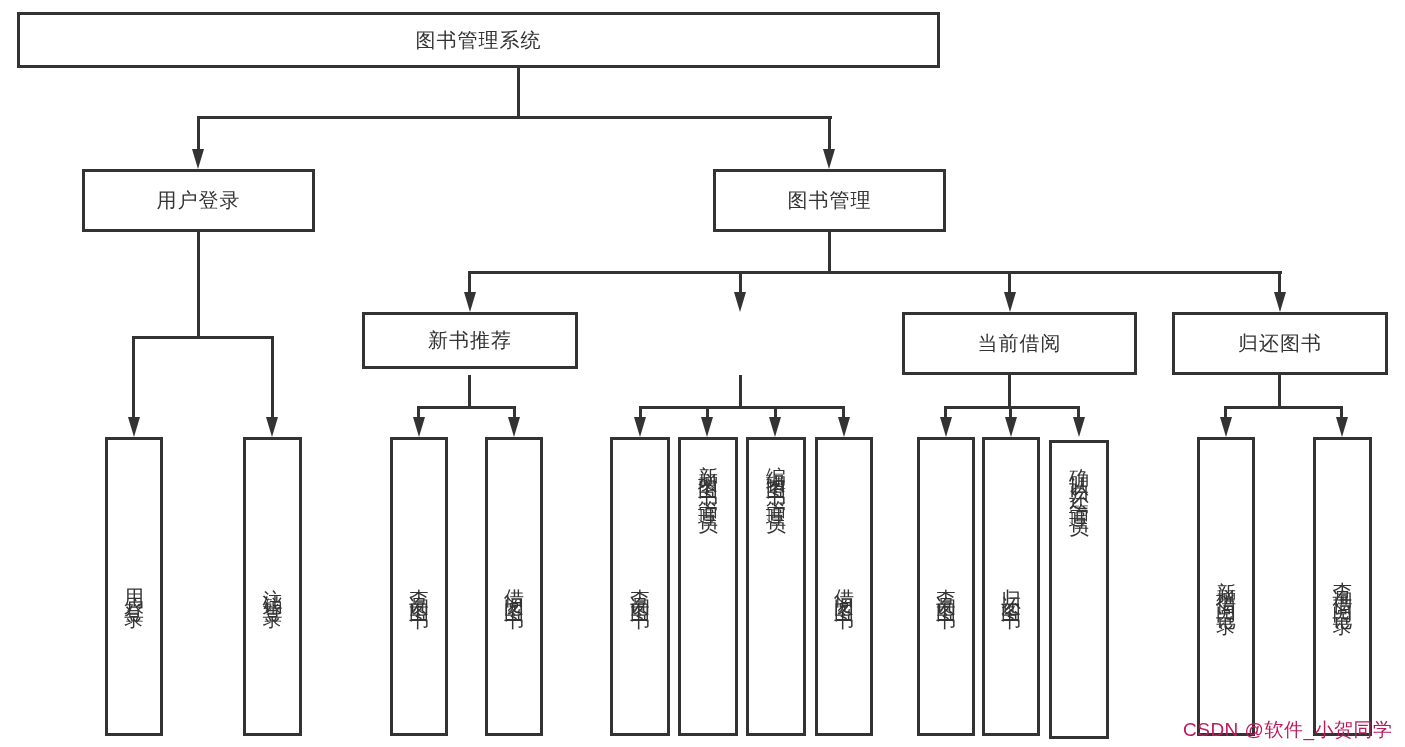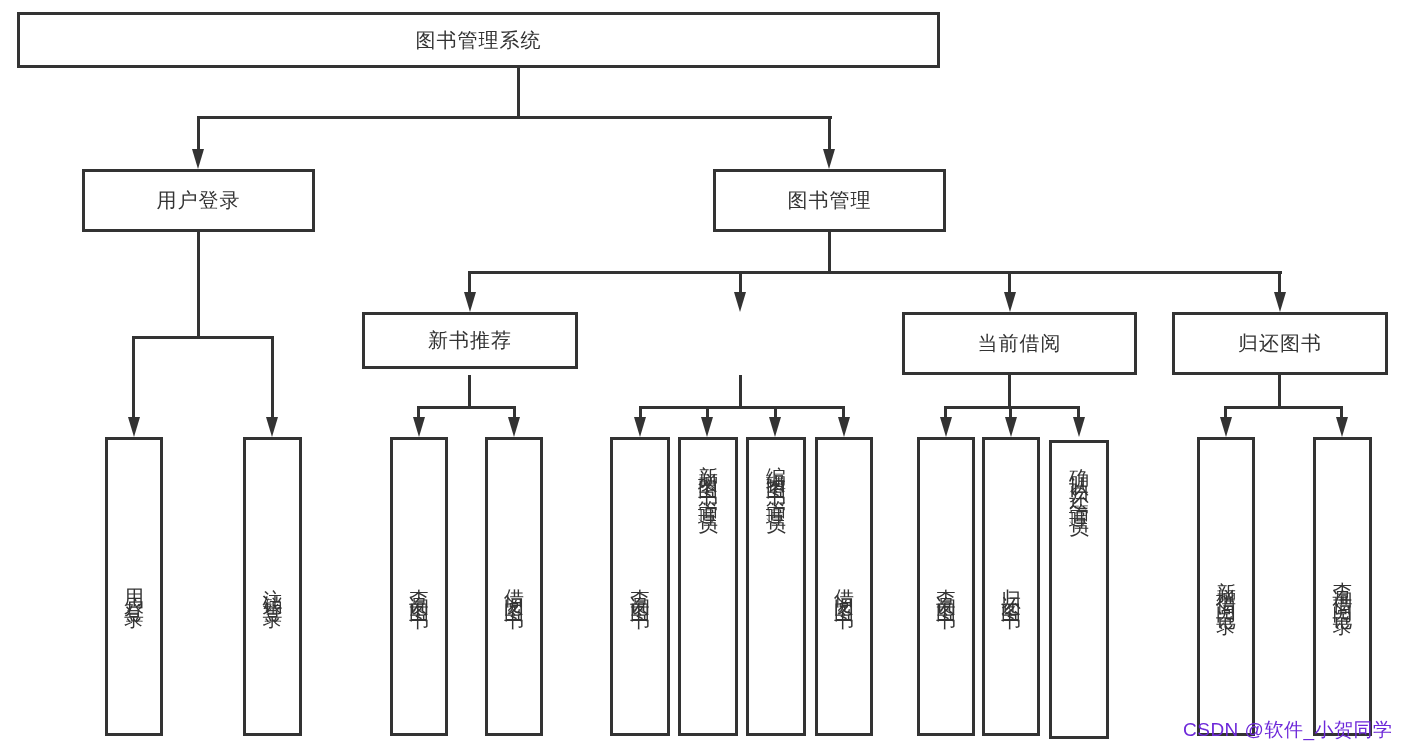--- a/index.html
+++ b/index.html
@@ -21,21 +21,21 @@
     font-size:20px; line-height:1.15; letter-spacing:7px; white-space:nowrap;
   }
   .line { position:absolute; background:#333333; }
   .arrow {
     position:absolute; width:0; height:0;
     border-left:6px solid transparent; border-right:6px solid transparent;
     border-top:20px solid #333333;
   }
   .watermark {
     position:absolute; left:1183px; top:717px;
-    color:#6d28d9; font-size:19px; letter-spacing:0.5px; white-space:nowrap;
+    color:#be185d; font-size:19px; letter-spacing:0.5px; white-space:nowrap;
     z-index:5;
   }
 </style>
 </head>
 <body>
 
 <div id="stage">
 
   <div class="box" style="left:17px;top:12px;width:923px;height:56px;">
     <span class="hlabel">图书管理系统</span>

